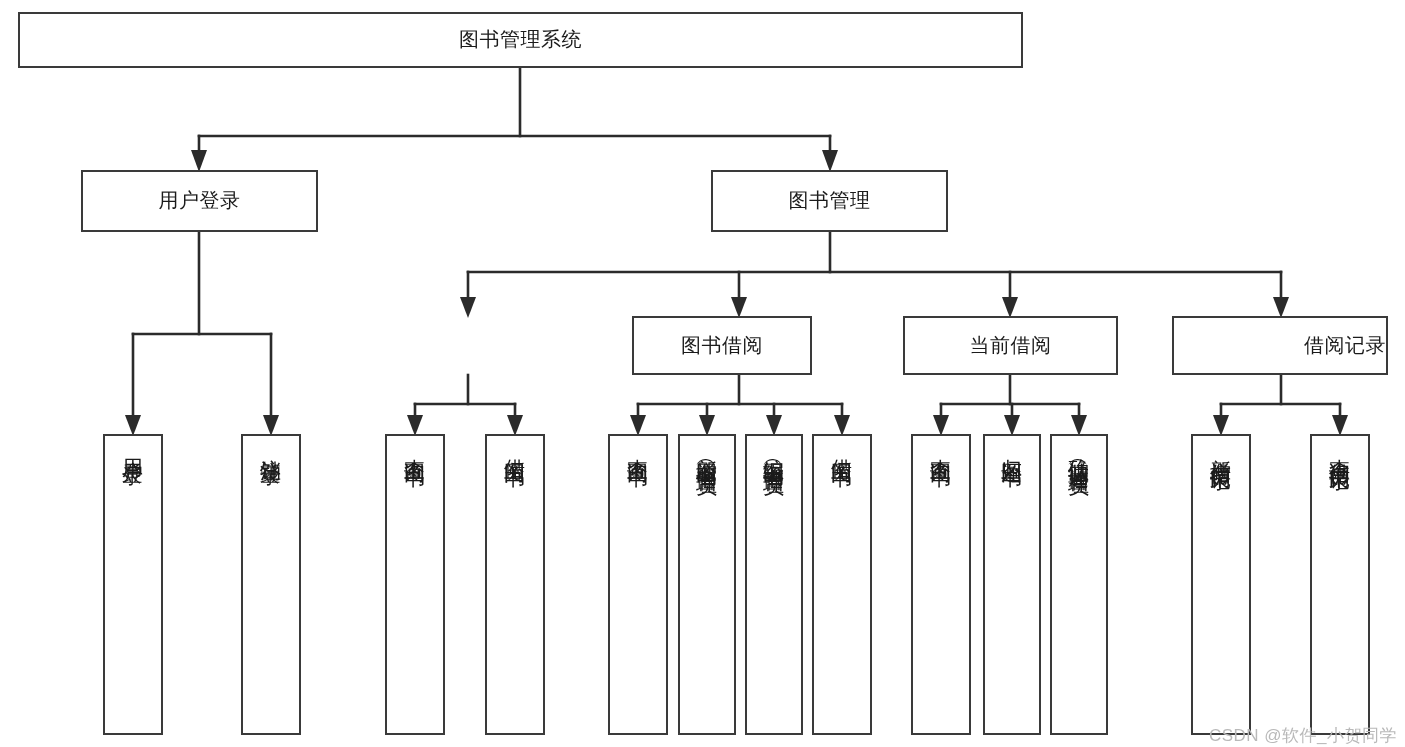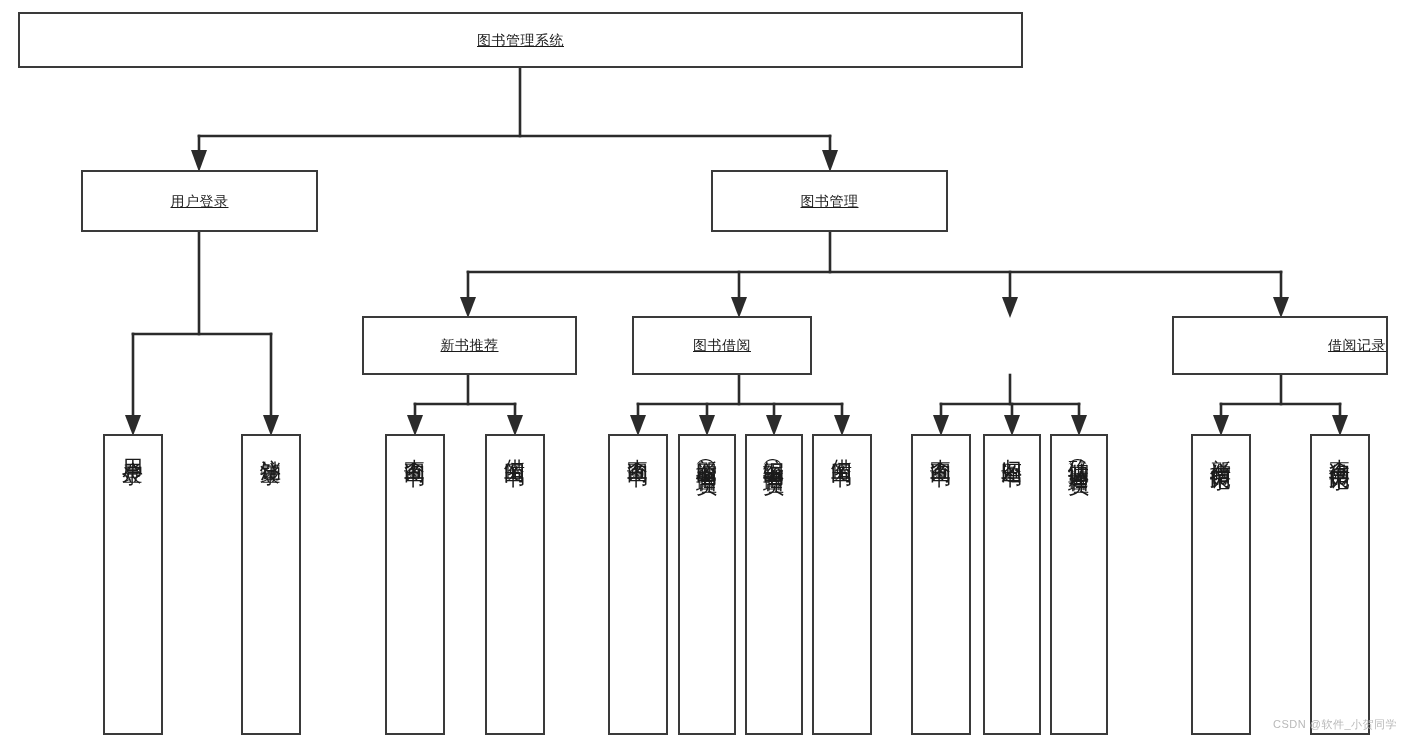--- a/index.html
+++ b/index.html
@@ -38,40 +38,39 @@
     color: #1b1b1b;
   }
   .node .label {
     display: block;
     text-align: center;
     line-height: 1.18;
     letter-spacing: 0.5px;
   }
   .node.horizontal .label {
     writing-mode: horizontal-tb;
-    font-size: 14px;
-    text-decoration: underline;
+    font-size: 20px;
   }
   .node.vertical {
     align-items: flex-start;
     padding-top: 6px;
   }
   .node.vertical .label {
     writing-mode: vertical-rl;
     text-orientation: upright;
     font-size: 21px;
     letter-spacing: 2.5px;
     line-height: 1;
     white-space: nowrap;
   }
   .watermark {
     position: absolute;
     right: 8px;
-    bottom: 15px;
-    font-size: 11px;
+    bottom: 0;
+    font-size: 17px;
     color: #b9b9b9;
     white-space: nowrap;
     letter-spacing: 0.5px;
   }
 </style>
 </head>
 <body>
 
 <div id="diagram-root">
 
@@ -157,26 +156,26 @@
     <span class="label">图书管理系统</span>
   </div>
 
   <div class="node horizontal" style="left:81px; top:170px; width:237px; height:62px;">
     <span class="label">用户登录</span>
   </div>
   <div class="node horizontal" style="left:711px; top:170px; width:237px; height:62px;">
     <span class="label">图书管理</span>
   </div>
 
-  <div class="node horizontal" style="left:362px; top:316px; width:215px; height:59px;">
-    <span class="label">新书推荐</span>
-  </div>
   <div class="node horizontal" style="left:632px; top:316px; width:180px; height:59px;">
     <span class="label">图书借阅</span>
   </div>
+  <div class="node horizontal" style="left:903px; top:316px; width:215px; height:59px;">
+    <span class="label">当前借阅</span>
+  </div>
   <div class="node horizontal" style="left:1172px; top:316px; width:216px; height:59px;justify-content:flex-end;">
     <span class="label">借阅记录</span>
   </div>
 
   <div class="node vertical" style="left:103px; top:434px; width:60px; height:301px;">
     <span class="label">用户登录</span>
   </div>
   <div class="node vertical" style="left:241px; top:434px; width:60px; height:301px;">
     <span class="label">注销登录</span>
   </div>

